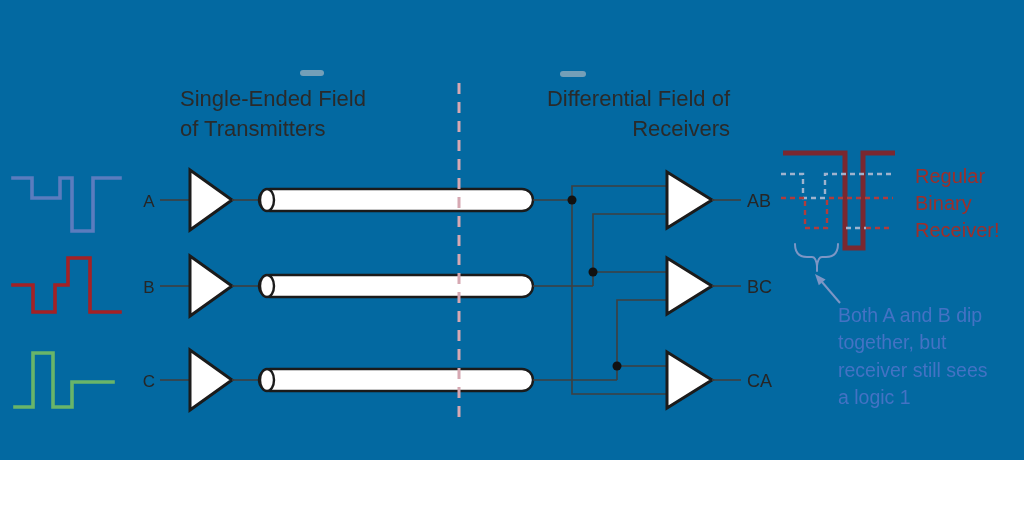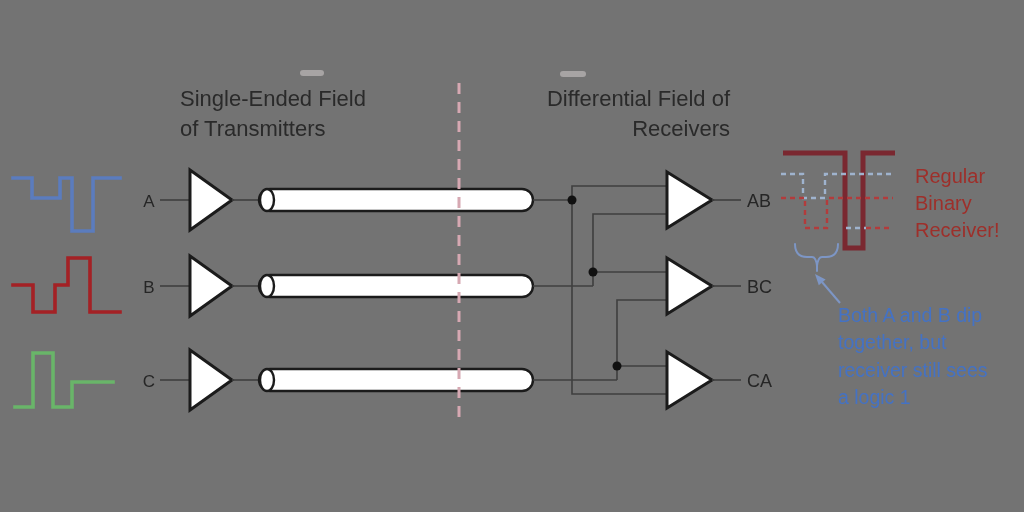--- a/index.html
+++ b/index.html
@@ -1,16 +1,16 @@
 <!DOCTYPE html>
 <html><head>
 <meta charset="utf-8">
 <style>
   html,body{margin:0;padding:0;background:#ffffff;}
-  .stage{position:relative;width:1024px;height:512px;background:#737373;overflow:hidden;text-decoration:underline;}
+  .stage{position:relative;width:1024px;height:460px;background:#0369a1;overflow:hidden;text-decoration:underline;}
   svg{display:block;}
   text{font-family:"Liberation Sans", sans-serif;}
   .title{font-size:22px;fill:#2a2a2a;}
   .sig-label{font-size:17px;fill:#262626;}
   .out-label{font-size:18px;fill:#262626;}
   .note-red{font-size:20px;}
   .note-blue{font-size:19.5px;}
   .wire{stroke:#3f3f3f;stroke-width:1.6;fill:none;}
   .tri{stroke:#1b1b1b;stroke-width:3;fill:#ffffff;stroke-linejoin:miter;}
   .tube{stroke:#1b1b1b;stroke-width:2.4;fill:#ffffff;}

